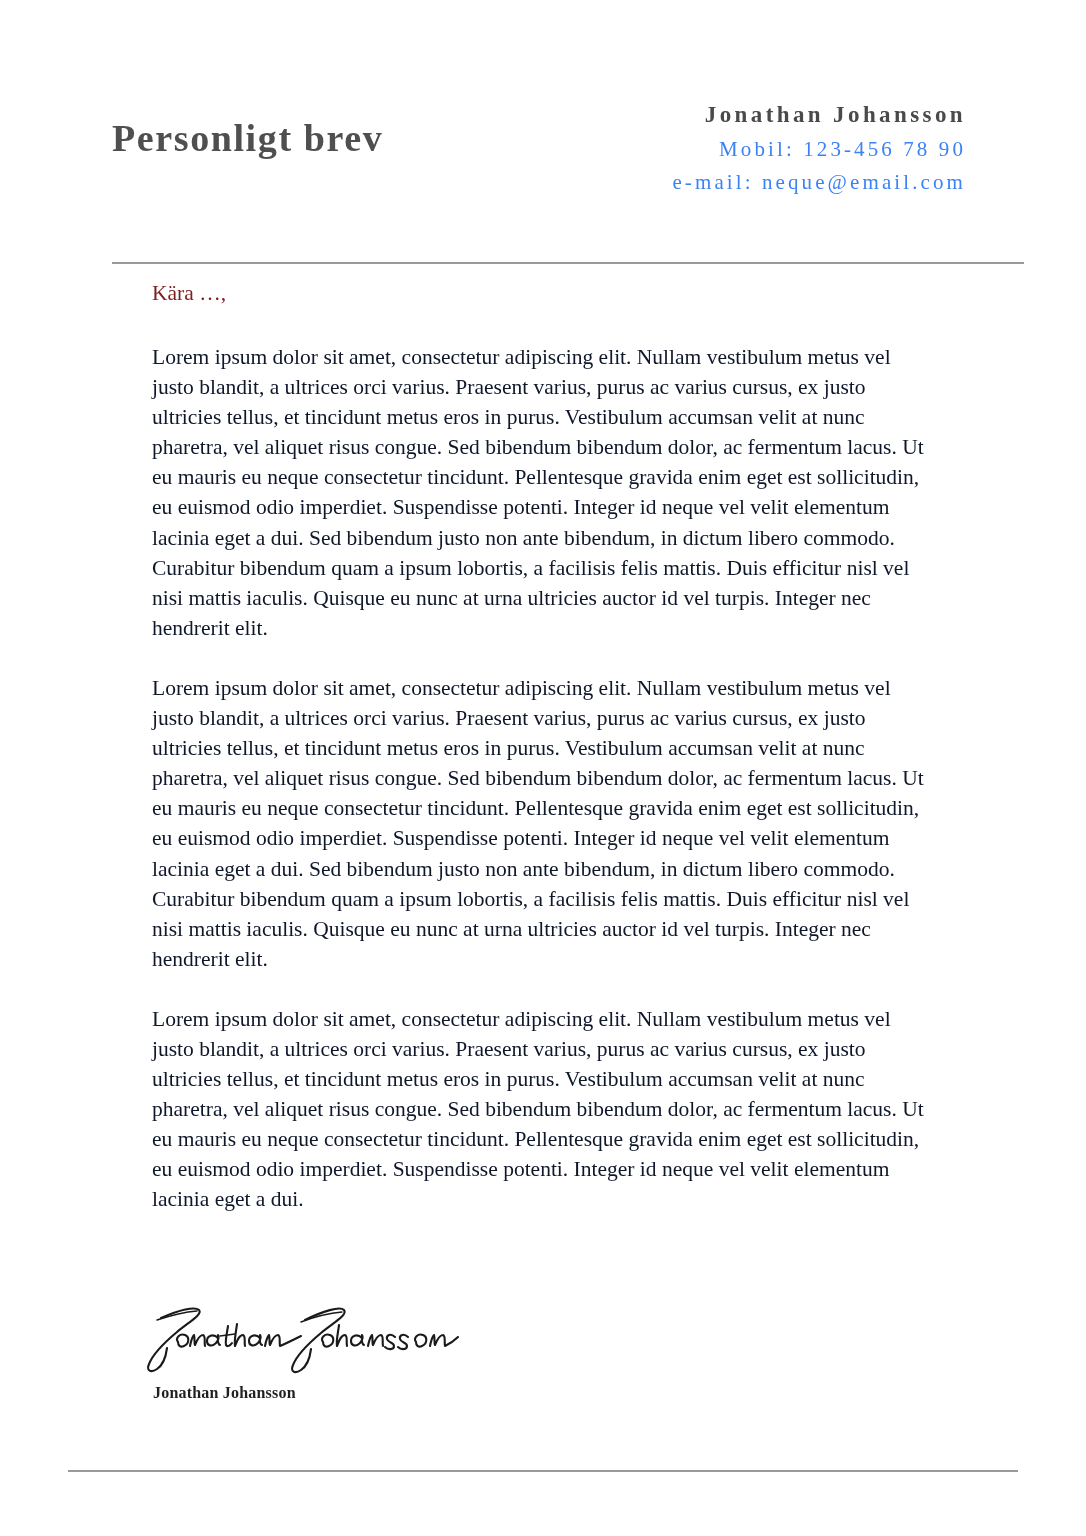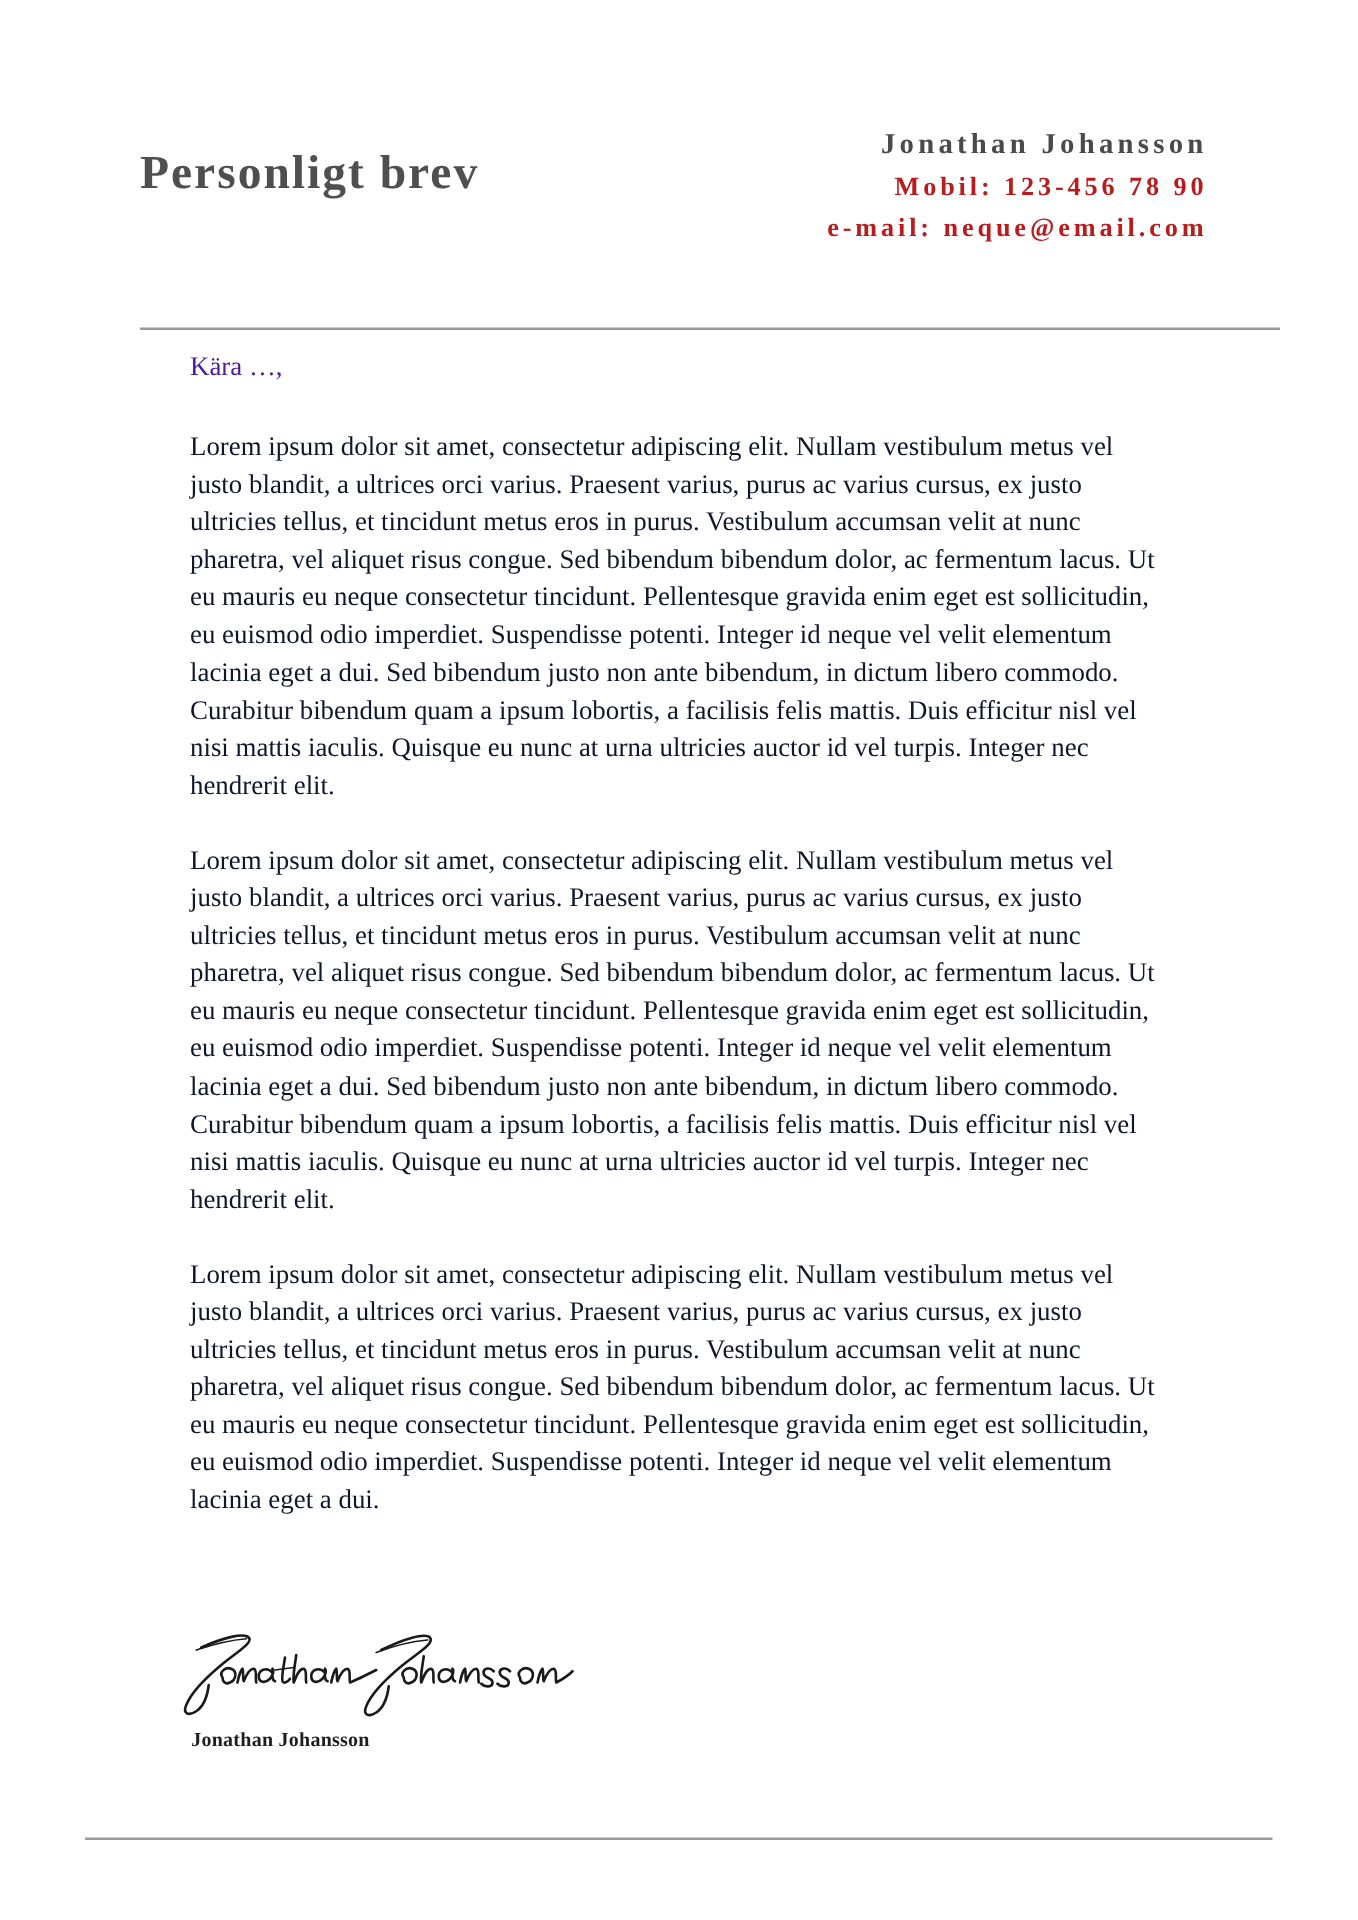--- a/index.html
+++ b/index.html
@@ -62,23 +62,23 @@
     font-weight: bold;
     letter-spacing: 3.4px;
     color: #4a4a4a;
     line-height: 1.0;
     margin-bottom: 13px;
   }
 
   .contact-line {
     font-family: "Liberation Serif", "DejaVu Serif", serif;
     font-size: 21px;
-    font-weight: bold;
+    font-weight: normal;
     letter-spacing: 3.1px;
-    color: #b91c1c;
+    color: #3b82f6;
     line-height: 1.0;
     margin-bottom: 12px;
   }
   .contact-line:last-child { margin-bottom: 0; }
 
   .header-rule {
     position: absolute;
     left: 88px;
     top: 247px;
     width: 912px;
@@ -90,21 +90,21 @@
   .letter-body {
     position: absolute;
     left: 152px;
     top: 278px;
     width: 784px;
   }
 
   .salutation {
     font-size: 21.5px;
     line-height: 30px;
-    color: #4c1d95;
+    color: #7f1d1d;
     margin: 0 0 34px 0;
   }
 
   .body-paragraph {
     font-size: 21.5px;
     line-height: 30.1px;
     color: #0f172a;
     margin: 0 0 30px 0;
     text-align: left;
   }

